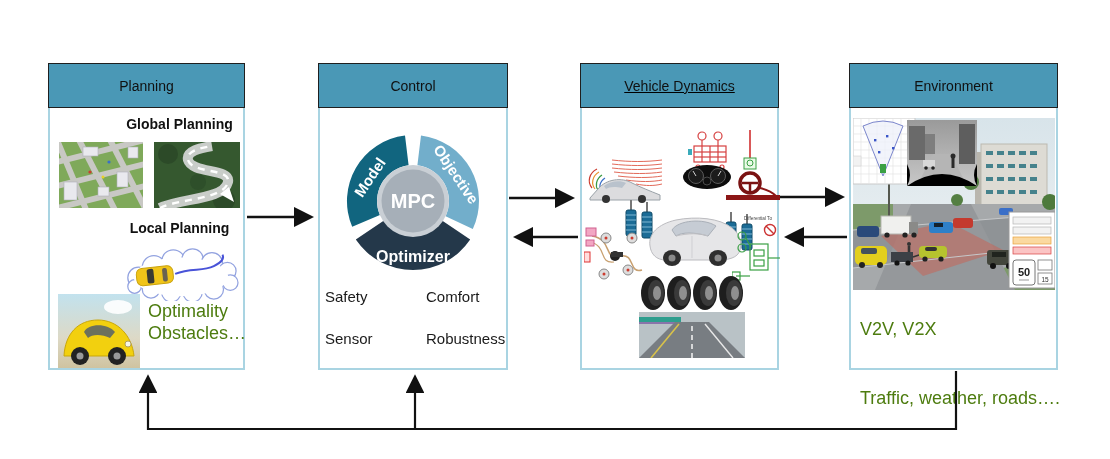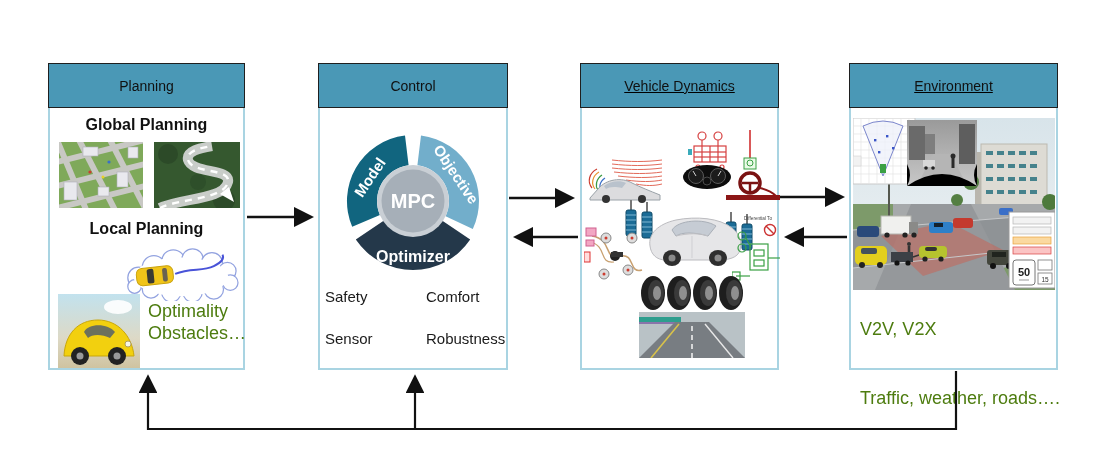--- a/index.html
+++ b/index.html
@@ -4,21 +4,21 @@
 <style>
   html,body{margin:0;padding:0;background:#fff;}
   .canvas{position:relative;width:1110px;height:459px;background:#fff;
           font-family:"Liberation Sans",sans-serif;overflow:hidden;}
   .overlay{position:absolute;left:0;top:0;width:1110px;height:459px;pointer-events:none;z-index:5;}
   .box{position:absolute;top:63px;height:307px;z-index:1;}
   .box-header{height:45px;background:#4A98B6;border:1px solid #1f1f1f;box-sizing:border-box;
               display:flex;align-items:center;justify-content:center;font-size:14px;color:#101010;}
   .box-body{position:relative;height:262px;background:#fff;border:2px solid #A9D4E2;border-top:none;box-sizing:border-box;}
   .abs{position:absolute;}
-  .sub-label{position:absolute;width:100%;text-align:center;font-weight:bold;font-size:16px;color:#111;}
+  .sub-label{position:absolute;width:100%;text-align:center;font-weight:bold;font-size:14px;color:#111;margin-left:33px;}
   .note{position:absolute;font-size:18px;color:#4d7c0f;line-height:22px;white-space:nowrap;}
   .kw{position:absolute;font-size:15px;color:#1a1a1a;white-space:nowrap;text-align:center;}
   svg{display:block;}
 </style>
 </head>
 <body>
 
 <div class="canvas">
 
   <svg class="overlay" viewBox="0 0 1110 459">
@@ -336,21 +336,21 @@
         <rect x="0" y="5" width="42" height="5" fill="#2e9e8e"></rect>
         <line x1="0" y1="11" x2="42" y2="11" stroke="#7a5aa0" stroke-width="1.4"></line>
         <polygon points="0,46 106,46 70,10 36,10" fill="#787d82"></polygon>
         <line x1="53" y1="46" x2="53" y2="12" stroke="#eeeeee" stroke-width="1.6" stroke-dasharray="5 4"></line>
         <line x1="12" y1="46" x2="40" y2="12" stroke="#d8c24a" stroke-width="1.6"></line>
         <line x1="94" y1="46" x2="66" y2="12" stroke="#e8e8e8" stroke-width="1.4"></line>
       </svg>
     </div>
   </div>
 
-  <div class="box" style="left:849px;width:209px;text-decoration:underline;">
+  <div class="box" style="left:849px;width:209px;">
     <div class="box-header">
       <span>Environment</span>
     </div>
     <div class="box-body">
 
       <svg class="abs" style="left:2px;top:10px;" width="202" height="172" viewBox="0 0 202 172">
         <defs>
           <linearGradient id="esky" x1="0" y1="0" x2="0" y2="1">
             <stop offset="0" stop-color="#d8e4ea"></stop>
               <stop offset="1" stop-color="#f0f3f4"></stop>

